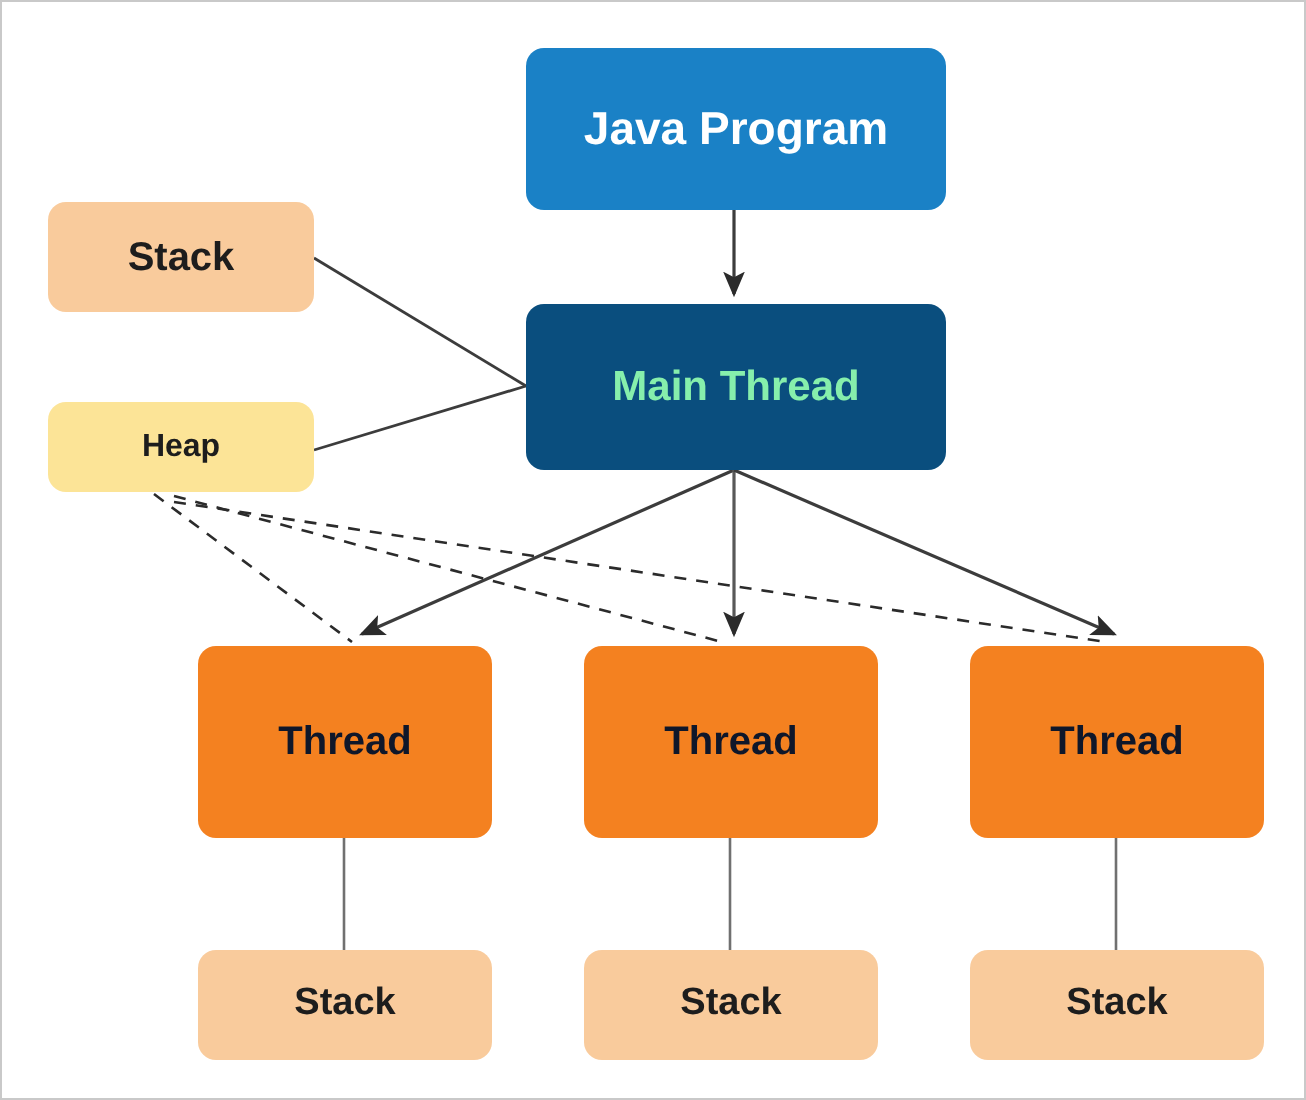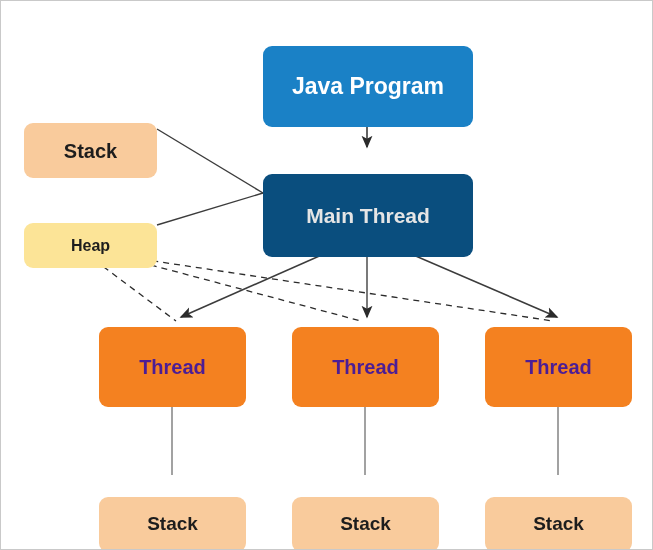--- a/index.html
+++ b/index.html
@@ -28,58 +28,57 @@
   }
   .node {
     position: absolute;
     display: flex;
     align-items: center;
     justify-content: center;
     box-sizing: border-box;
     border-radius: 9px;
     text-align: right;
     line-height: 1.1;
-    margin-top: 22px;
   }
   .node-label {
     display: block;
     white-space: nowrap;
   }
   .n-javaprogram {
     left: 262px; top: 23px; width: 210px; height: 81px;
     background: #1a81c6;
     color: #ffffff;
     font-size: 23px;
     font-weight: bold;
   }
   .n-mainthread {
     left: 262px; top: 151px; width: 210px; height: 83px;
     background: #0a4e7e;
-    color: #e5e5e5;
+    color: #86efac;
     font-size: 21px;
     font-weight: bold;
   }
   .n-stack-left {
     left: 23px; top: 100px; width: 133px; height: 55px;
     background: #f9cb9c;
     color: #1d1d1d;
     font-size: 20px;
     font-weight: bold;
   }
   .n-heap {
     left: 23px; top: 200px; width: 133px; height: 45px;
     background: #fce497;
     color: #1d1d1d;
     font-size: 16px;
     font-weight: bold;
   }
   .n-thread {
-    top: 304px; width: 147px; height: 80px;
+    top: 322px; width: 147px; height: 96px;
     background: #f48120;
-    color: #4c1d95;
+    color: #0f172a;
     font-size: 20px;
     font-weight: bold;
   }
   .n-thread-1 { left: 98px; }
   .n-thread-2 { left: 291px; }
   .n-thread-3 { left: 484px; }
   .n-stack-bottom {
     top: 474px; width: 147px; height: 55px;
     background: #f9cb9c;
     color: #1d1d1d;

